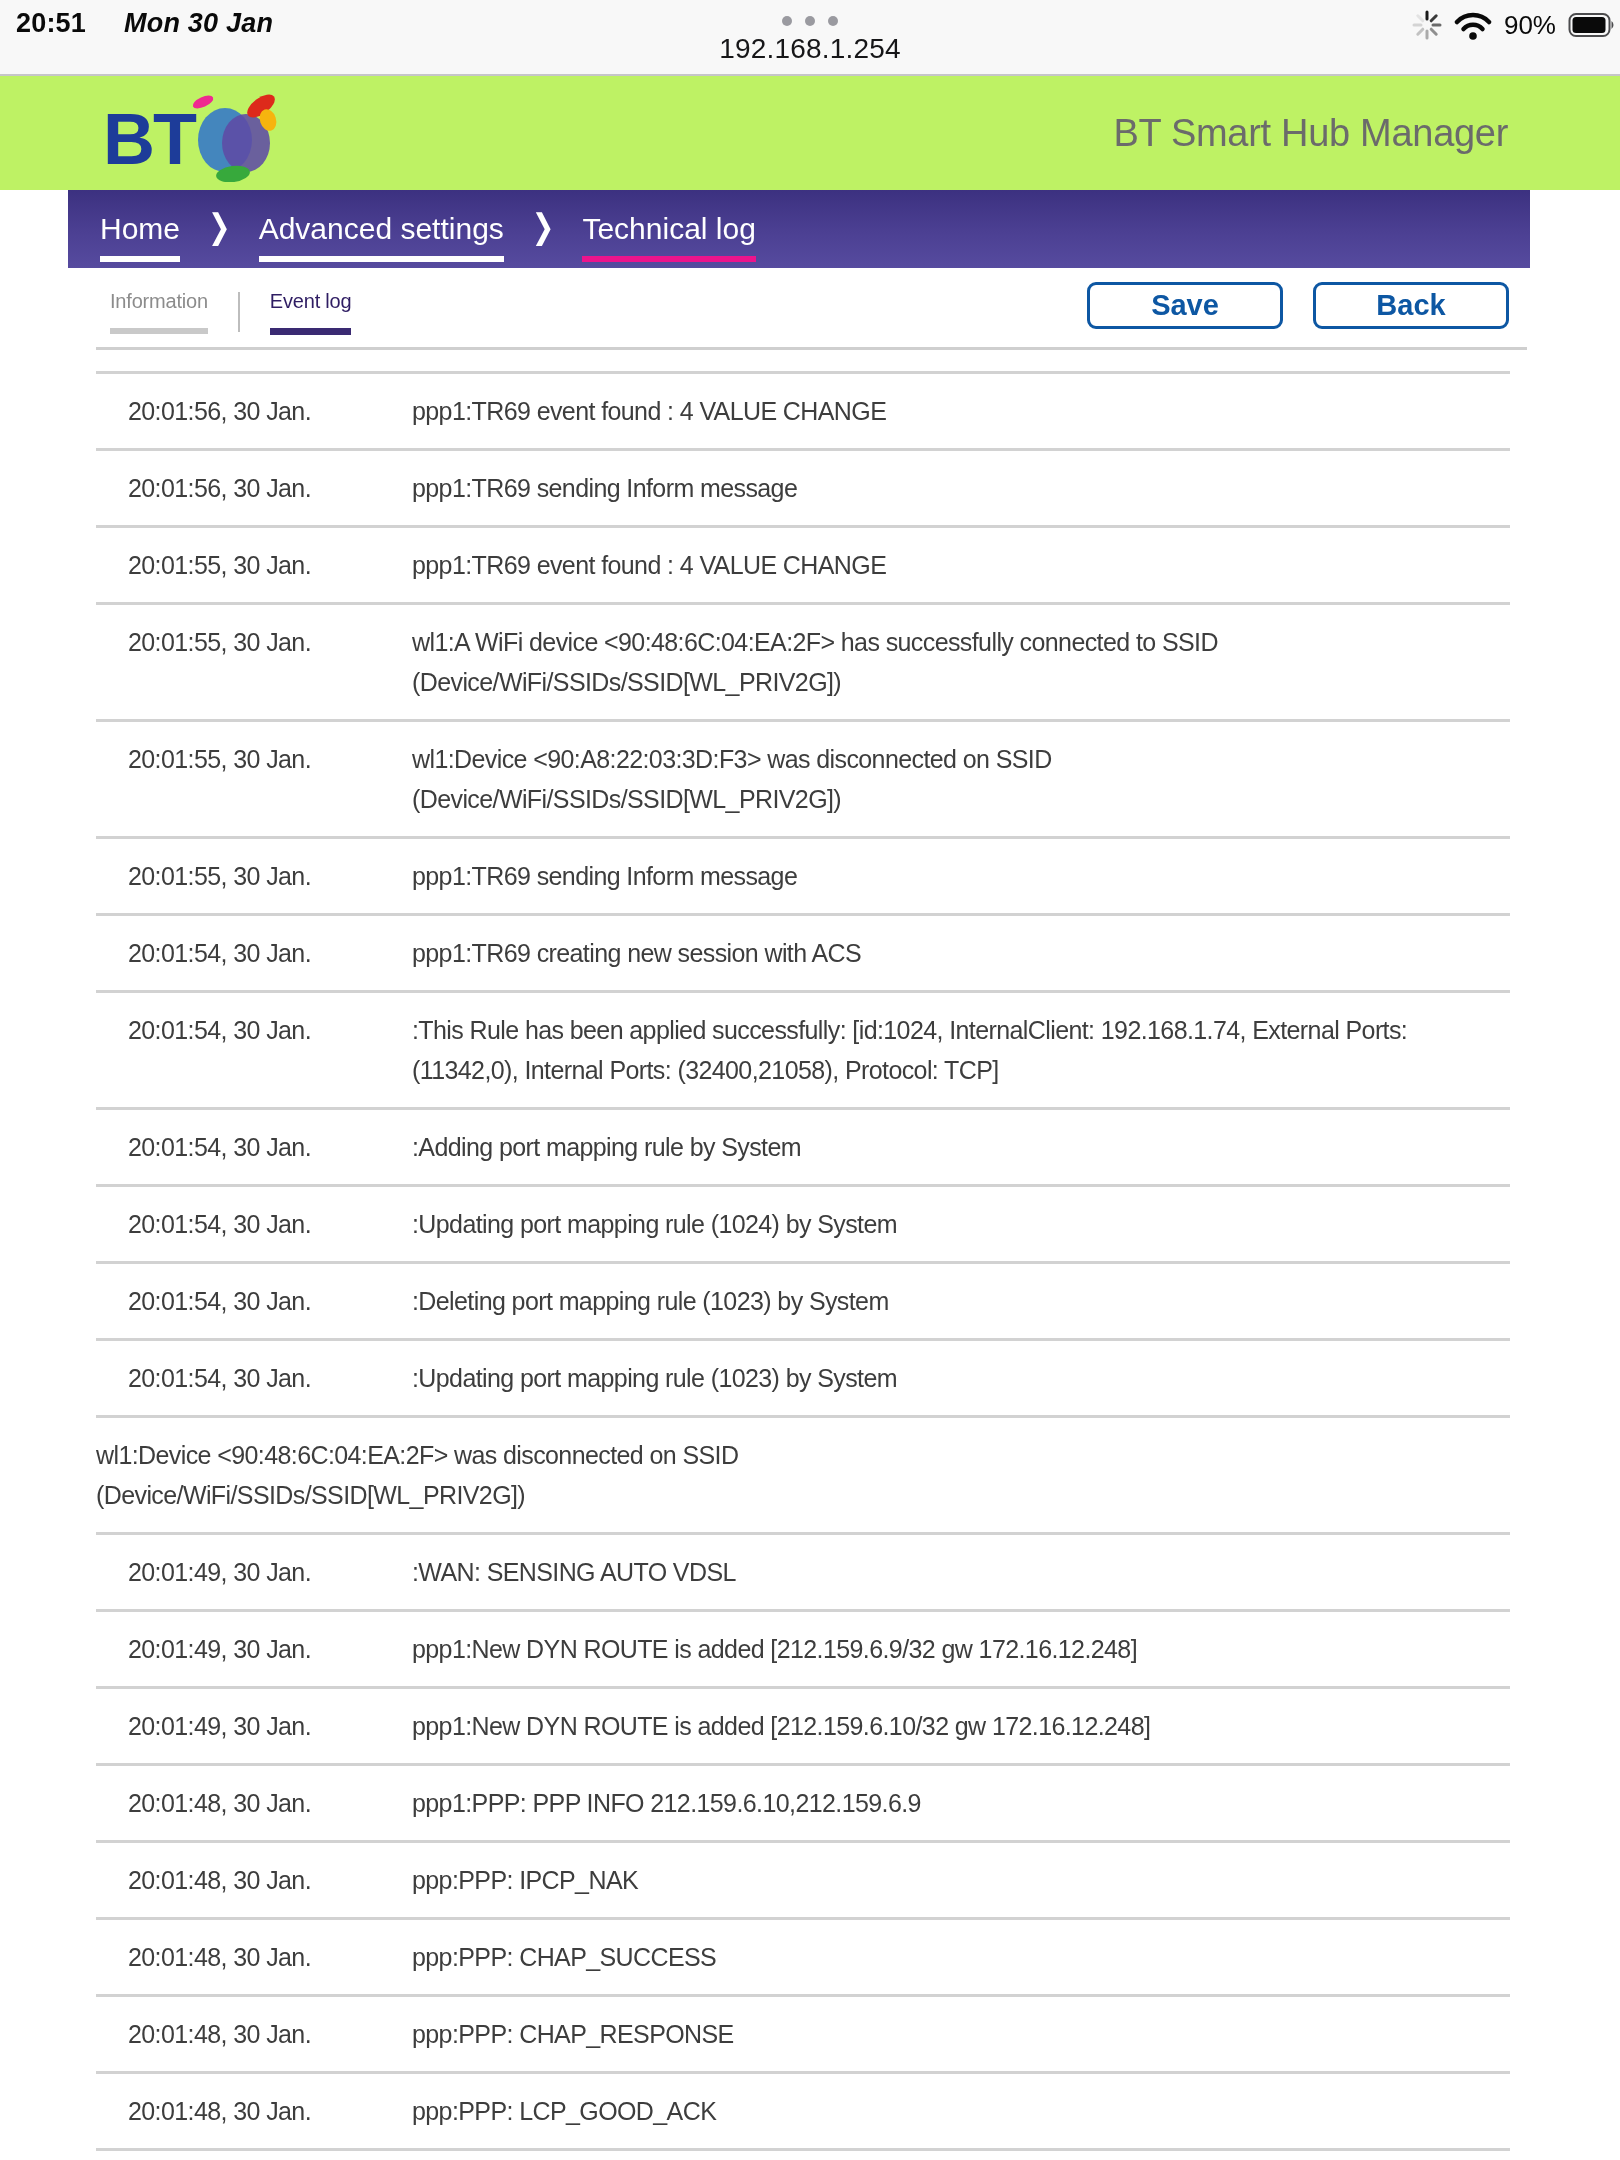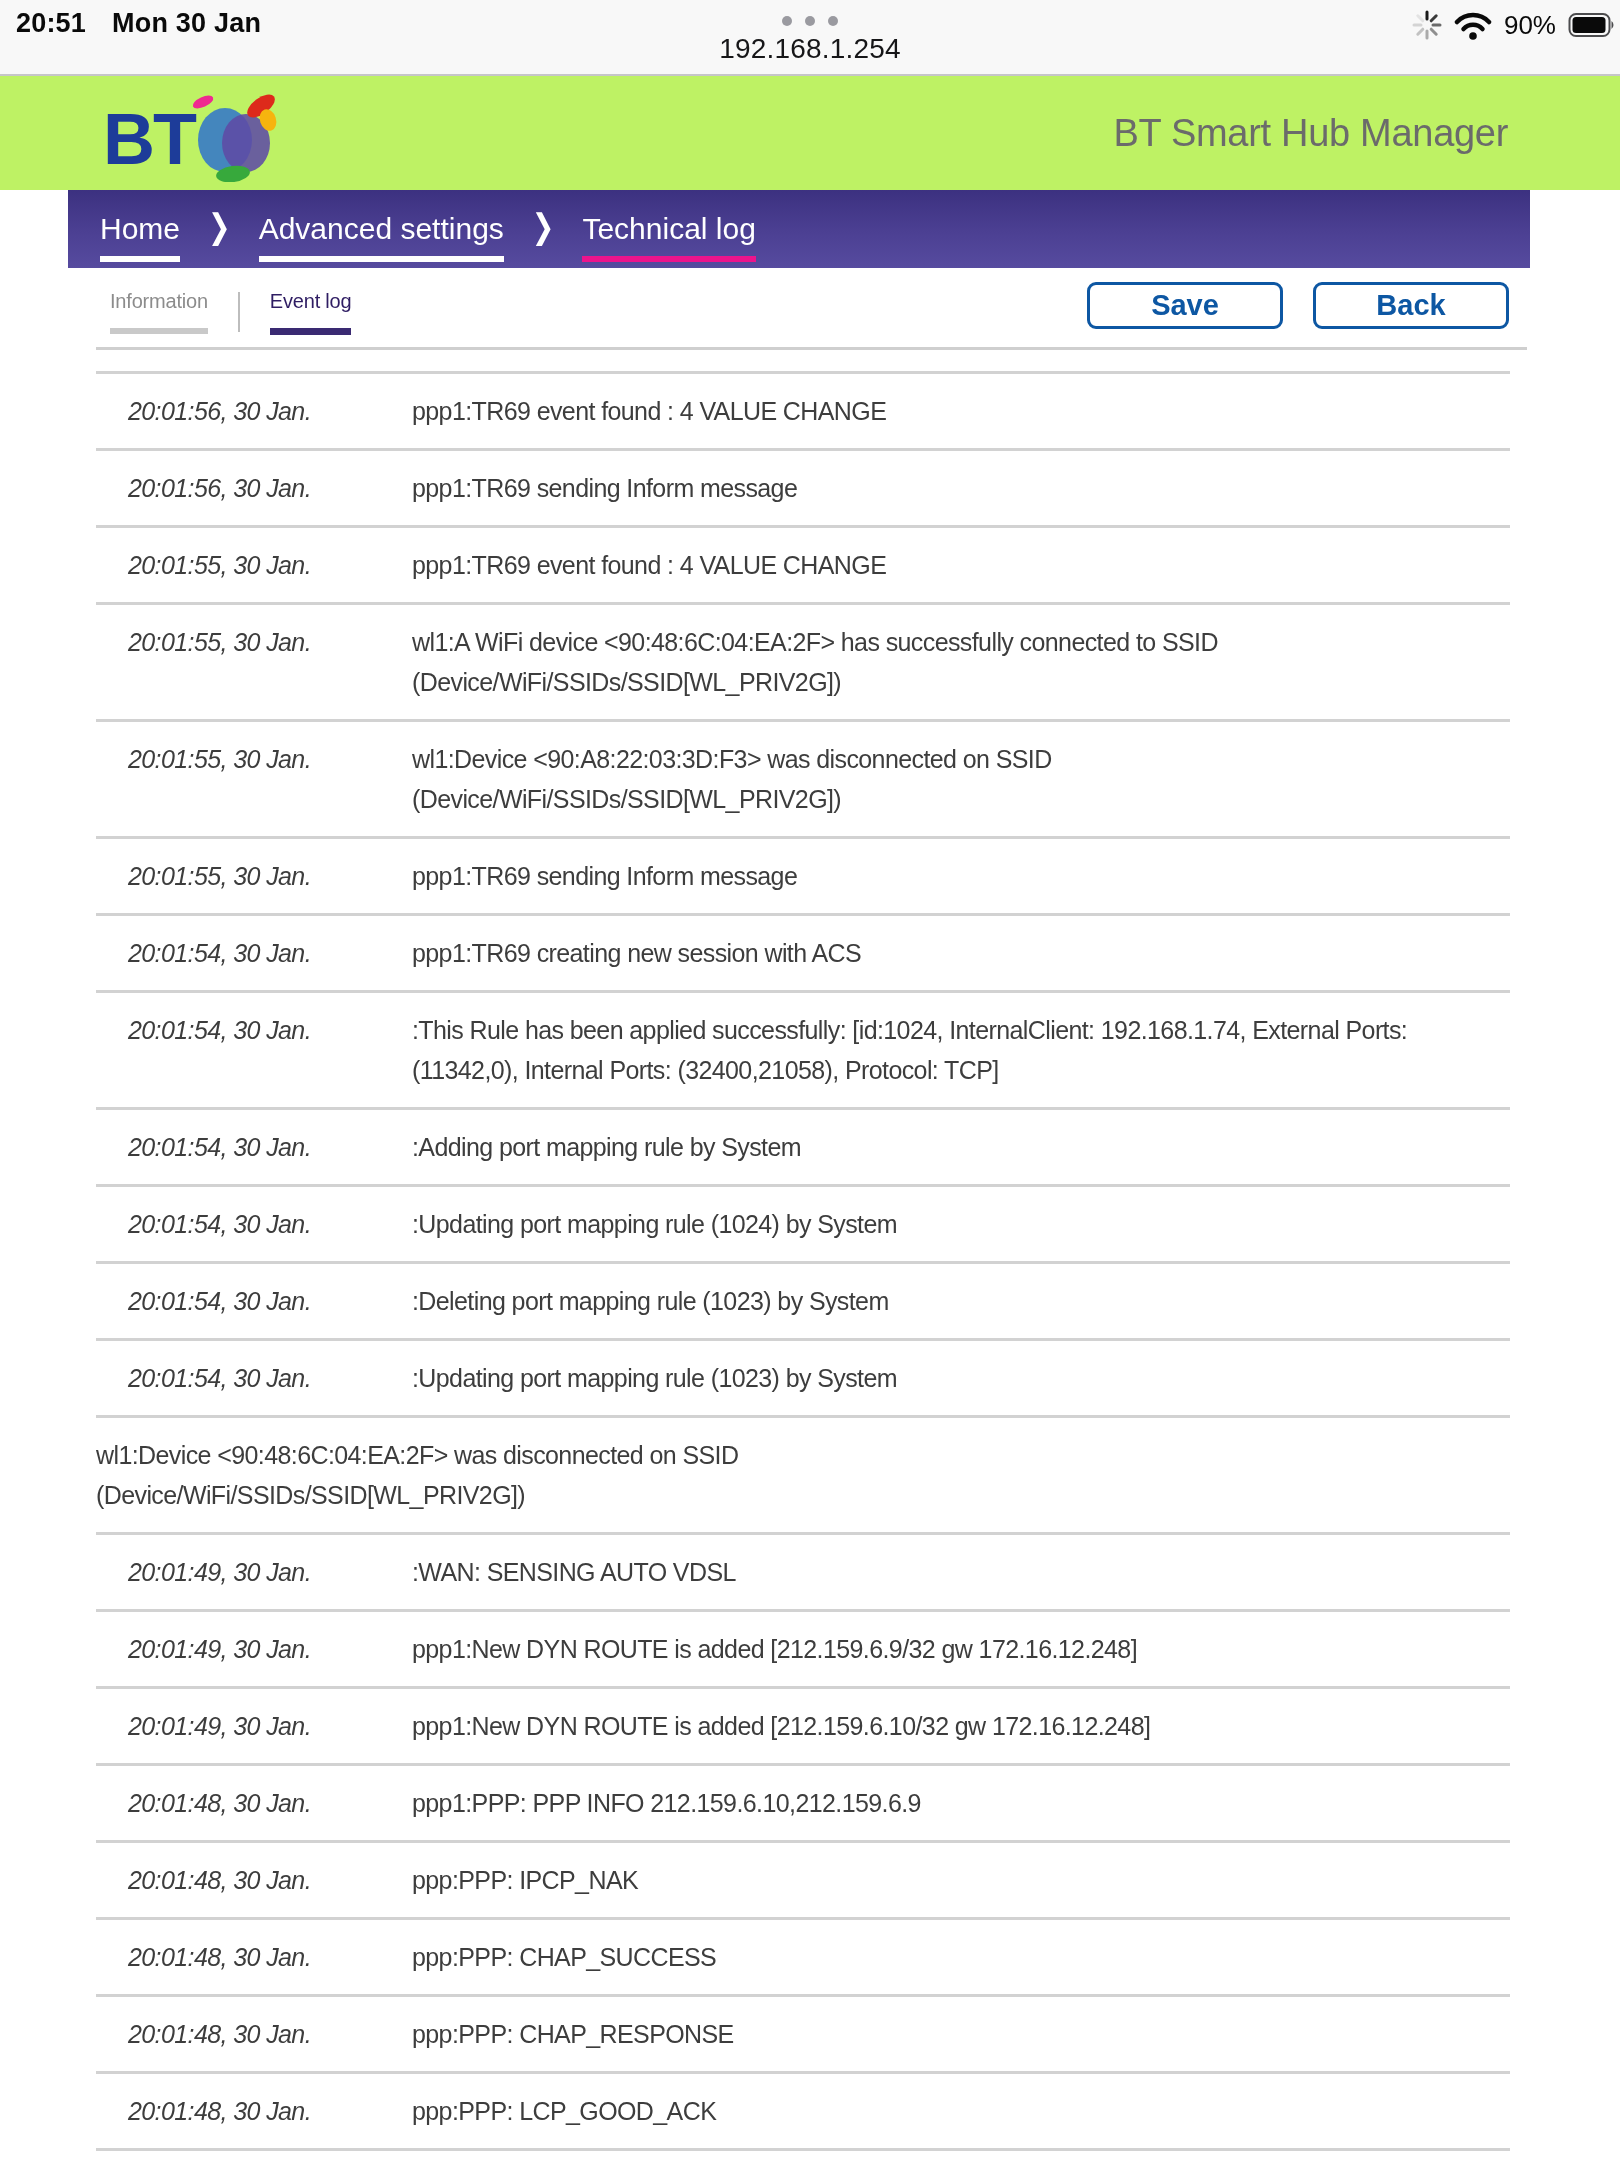--- a/index.html
+++ b/index.html
@@ -12,21 +12,21 @@
 
   
   .status-bar {
     position:relative; width:1620px; height:76px;
     background:#f8f8f8; border-bottom:2px solid #c6c6c8;
   }
   .sb-left {
     position:absolute; left:16px; top:8px;
     font-size:27px; font-weight:600; color:#0a0a0a; letter-spacing:0.2px;
   }
-  .sb-left .date { margin-left:26px; }
+  .sb-left .date { margin-left:38px;font-style:italic; }
   .sb-dots {
     position:absolute; left:50%; top:16px; transform:translateX(-50%);
     display:flex; gap:13px;
   }
   .sb-dots i { width:10px; height:10px; border-radius:50%; background:#9a9aa0; }
   .sb-url {
     position:absolute; left:50%; top:33px; transform:translateX(-50%);
     font-size:28px; color:#161618; letter-spacing:0.2px;
   }
   .sb-right {
@@ -86,21 +86,21 @@
 
   
   .event-log {
     margin:21px 0 0 96px; width:1414px;
     border-top:3px solid #d2d2d2;
   }
   .log-row {
     display:flex; border-bottom:3px solid #d2d2d2; padding:17px 0;
     font-size:25px; line-height:40px; color:#3d3d3d; letter-spacing:-0.6px;
   }
-  .t-time { width:316px; padding-left:32px; flex:none;font-style:italic; }
+  .t-time { width:316px; padding-left:32px; flex:none; }
   .t-msg  { flex:1; padding-right:50px; white-space:pre-line; }
 </style>
 </head>
 <body>
 
 <div class="status-bar">
   <div class="sb-left">
     <span>20:51</span><span class="date">Mon 30 Jan</span>
   </div>
   <div class="sb-dots">

